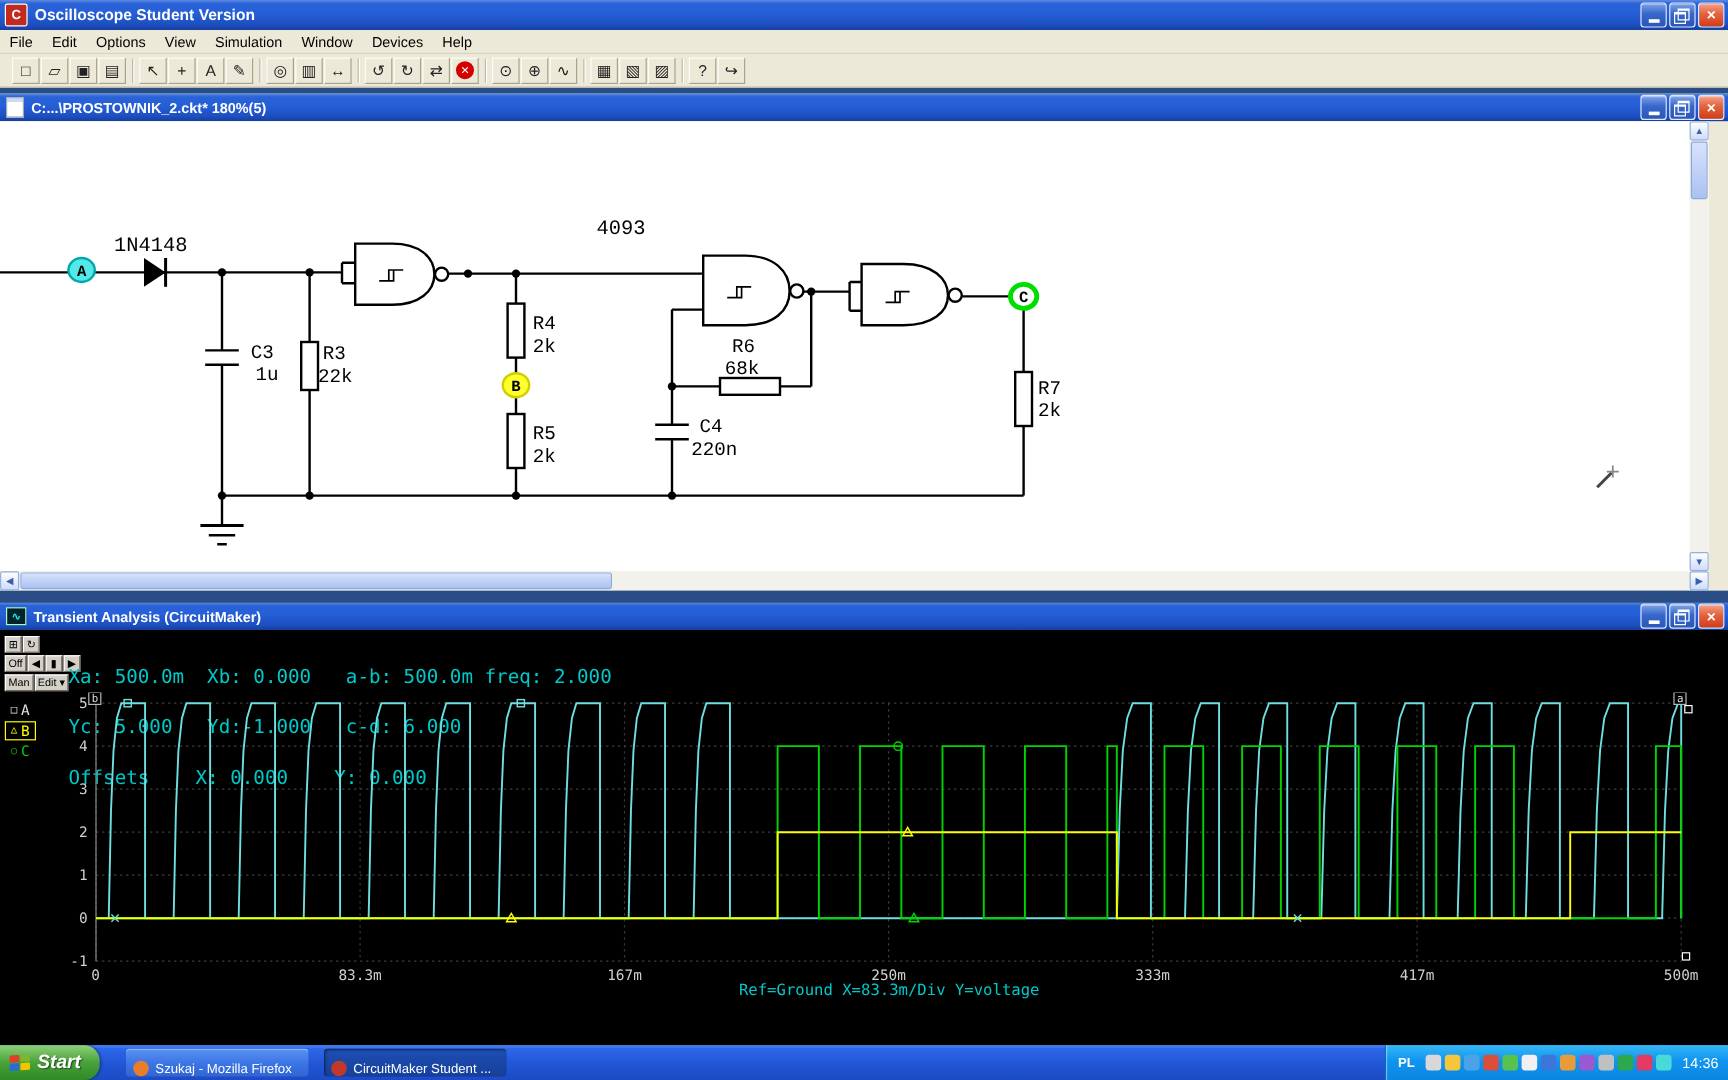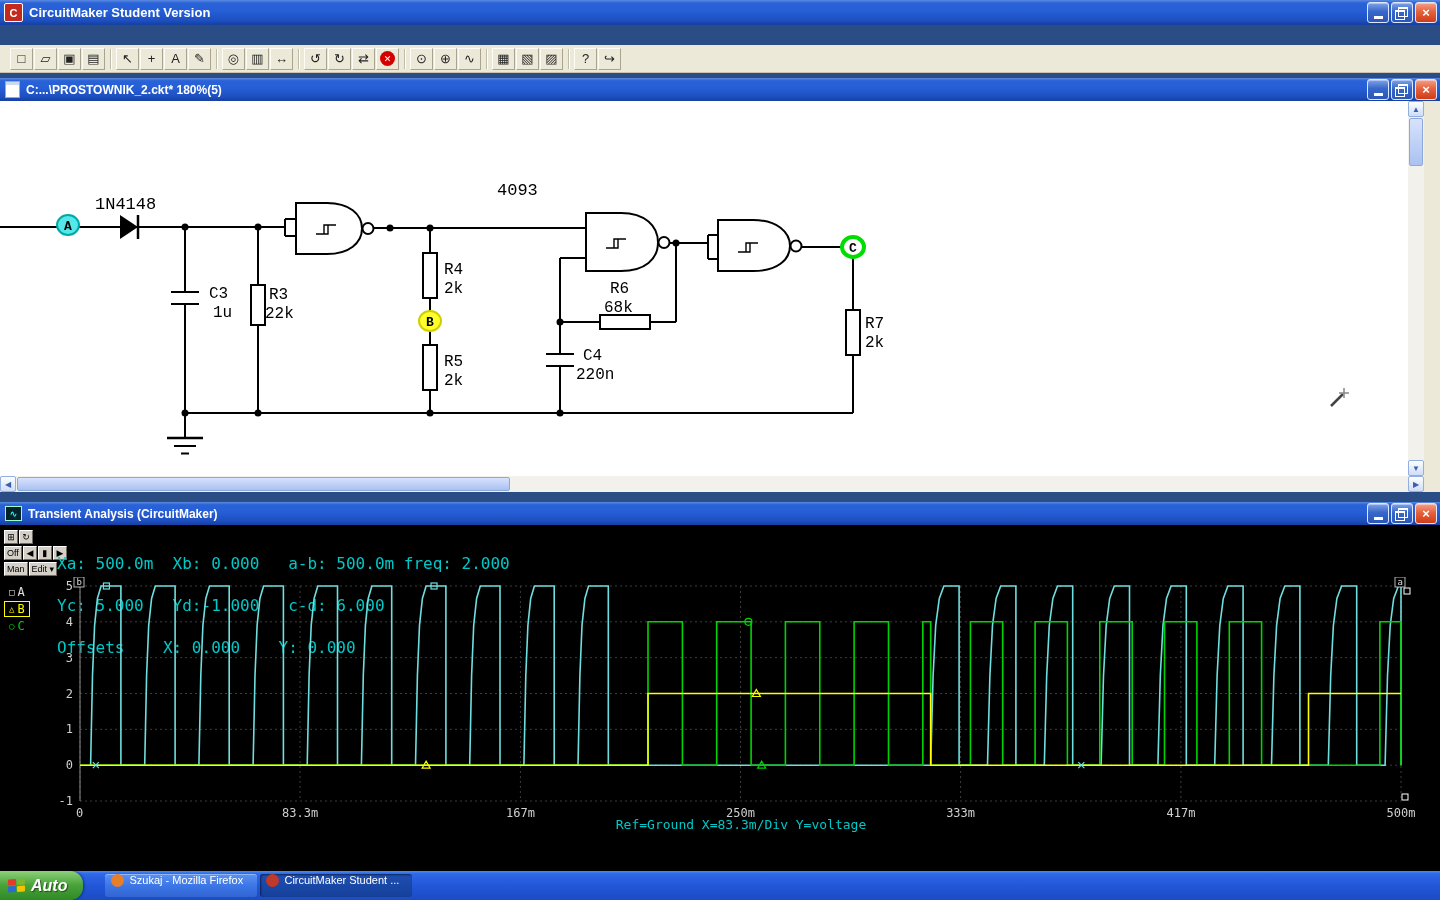--- a/index.html
+++ b/index.html
@@ -75,52 +75,62 @@
 
   
   #taskbar{position:absolute;left:0;top:871px;width:1440px;height:29px;
     background:linear-gradient(180deg,#4a8cf7 0%,#2e67e8 10%,#2257d8 50%,#1c4bc4 100%);display:flex;align-items:center;}
   #start-btn{height:29px;padding:0 16px 0 8px;border-radius:0 13px 13px 0;display:flex;align-items:center;gap:6px;
     background:linear-gradient(180deg,#8ed17a 0%,#4aa33a 48%,#2f8a25 100%);color:#fff;font-weight:bold;font-style:italic;font-size:16px;
     box-shadow:1px 0 3px rgba(0,0,0,.4);text-shadow:1px 1px 1px rgba(0,0,0,.5);}
   .flag{display:grid;grid-template-columns:8px 8px;grid-template-rows:6px 6px;gap:1px;transform:skewY(-4deg);}
   .flag span{border-radius:1px;}
   #task-buttons{display:flex;gap:3px;margin-left:22px;}
-  .task-btn{width:152px;height:23px;border-radius:3px;display:flex;align-items:flex-start;gap:5px;padding:0 6px;box-sizing:border-box;
+  .task-btn{width:152px;height:23px;border-radius:3px;display:flex;align-items:flex-end;gap:5px;padding:0 6px;box-sizing:border-box;
     background:linear-gradient(180deg,#5a92f2,#3b74e4 55%,#3165d2);color:#fff;font-size:11px;white-space:nowrap;overflow:hidden;
     box-shadow:inset 0 1px 0 rgba(255,255,255,.35);}
-  .task-btn.active{background:linear-gradient(180deg,#1e4fb4,#16409a);box-shadow:inset 1px 1px 2px rgba(0,0,0,.5);}
+  .task-btn.active{background:linear-gradient(180deg,#1e4fb4,#16409a);box-shadow:inset 1px 1px 2px rgba(0,0,0,.5);margin-left:10px;}
   .task-ico{width:13px;height:13px;border-radius:50%;flex:0 0 13px;}
   #tray{position:absolute;right:0;top:0;height:29px;display:flex;align-items:center;gap:3px;padding:0 8px 0 10px;
     background:linear-gradient(180deg,#35b7f5,#0f94ef 45%,#0b86e0);border-left:1px solid #0a6cc0;box-shadow:inset 1px 0 0 rgba(255,255,255,.4);}
   #lang{color:#fff;font-size:11px;font-weight:bold;padding-right:6px;}
   .tray-ico{width:13px;height:13px;border-radius:3px;}
   #clock{color:#fff;font-size:12px;padding-left:6px;}
 </style>
 </head>
 <body>
 
 <div id="screen">
 
   <div class="titlebar">
     <div class="app-icon">C</div>
-    <span>CircuitMaker Student Version</span>
+    <span>Oscilloscope Student Version</span>
     <div class="win-btns">
       <div class="wbtn">
           <span class="minbar"></span>
         </div>
       <div class="wbtn">
           <span class="restore-glyph"></span>
         </div>
       <div class="wbtn close">
           <span>×</span>
         </div>
     </div>
   </div>
 
+  <div id="menu-bar">
+      <span class="menu-item">File</span>
+      <span class="menu-item">Edit</span>
+      <span class="menu-item">Options</span>
+      <span class="menu-item">View</span>
+      <span class="menu-item">Simulation</span>
+      <span class="menu-item">Window</span>
+      <span class="menu-item">Devices</span>
+      <span class="menu-item">Help</span>
+    </div>
   <div id="toolbar">
       <button class="tool-btn">
         <span class="glyph">□</span>
       </button>
       <button class="tool-btn">
         <span class="glyph">▱</span>
       </button>
       <button class="tool-btn">
         <span class="glyph">▣</span>
       </button>
@@ -453,27 +463,46 @@
   </div>
 
   <div id="taskbar">
     <div id="start-btn">
       <span class="flag">
           <span style="background: rgb(226, 60, 42);"></span>
           <span style="background: rgb(125, 183, 47);"></span>
           <span style="background: rgb(42, 108, 212);"></span>
           <span style="background: rgb(243, 196, 0);"></span>
         </span>
-      <span>Auto</span>
+      <span>Start</span>
     </div>
     <div id="task-buttons">
         <div class="task-btn">
           <span class="task-ico" style="background: rgb(232, 125, 42);"></span>
           <span>Szukaj - Mozilla Firefox</span>
         </div>
         <div class="task-btn active">
           <span class="task-ico" style="background: rgb(192, 57, 43);"></span>
           <span>CircuitMaker Student ...</span>
         </div>
       </div>
+    <div id="tray">
+      <span id="lang">PL</span>
+      <span id="tray-icons" style="display:flex;gap:3px;">
+          <span class="tray-ico" style="background: rgb(216, 216, 216);"></span>
+          <span class="tray-ico" style="background: rgb(245, 197, 60);"></span>
+          <span class="tray-ico" style="background: rgb(74, 163, 232);"></span>
+          <span class="tray-ico" style="background: rgb(217, 79, 60);"></span>
+          <span class="tray-ico" style="background: rgb(88, 194, 78);"></span>
+          <span class="tray-ico" style="background: rgb(240, 240, 240);"></span>
+          <span class="tray-ico" style="background: rgb(60, 118, 217);"></span>
+          <span class="tray-ico" style="background: rgb(232, 155, 60);"></span>
+          <span class="tray-ico" style="background: rgb(155, 89, 208);"></span>
+          <span class="tray-ico" style="background: rgb(192, 192, 192);"></span>
+          <span class="tray-ico" style="background: rgb(46, 168, 79);"></span>
+          <span class="tray-ico" style="background: rgb(226, 60, 102);"></span>
+          <span class="tray-ico" style="background: rgb(74, 217, 217);"></span>
+        </span>
+      <span id="clock">14:36</span>
+    </div>
   </div>
 
 </div>
 
 </body></html>

